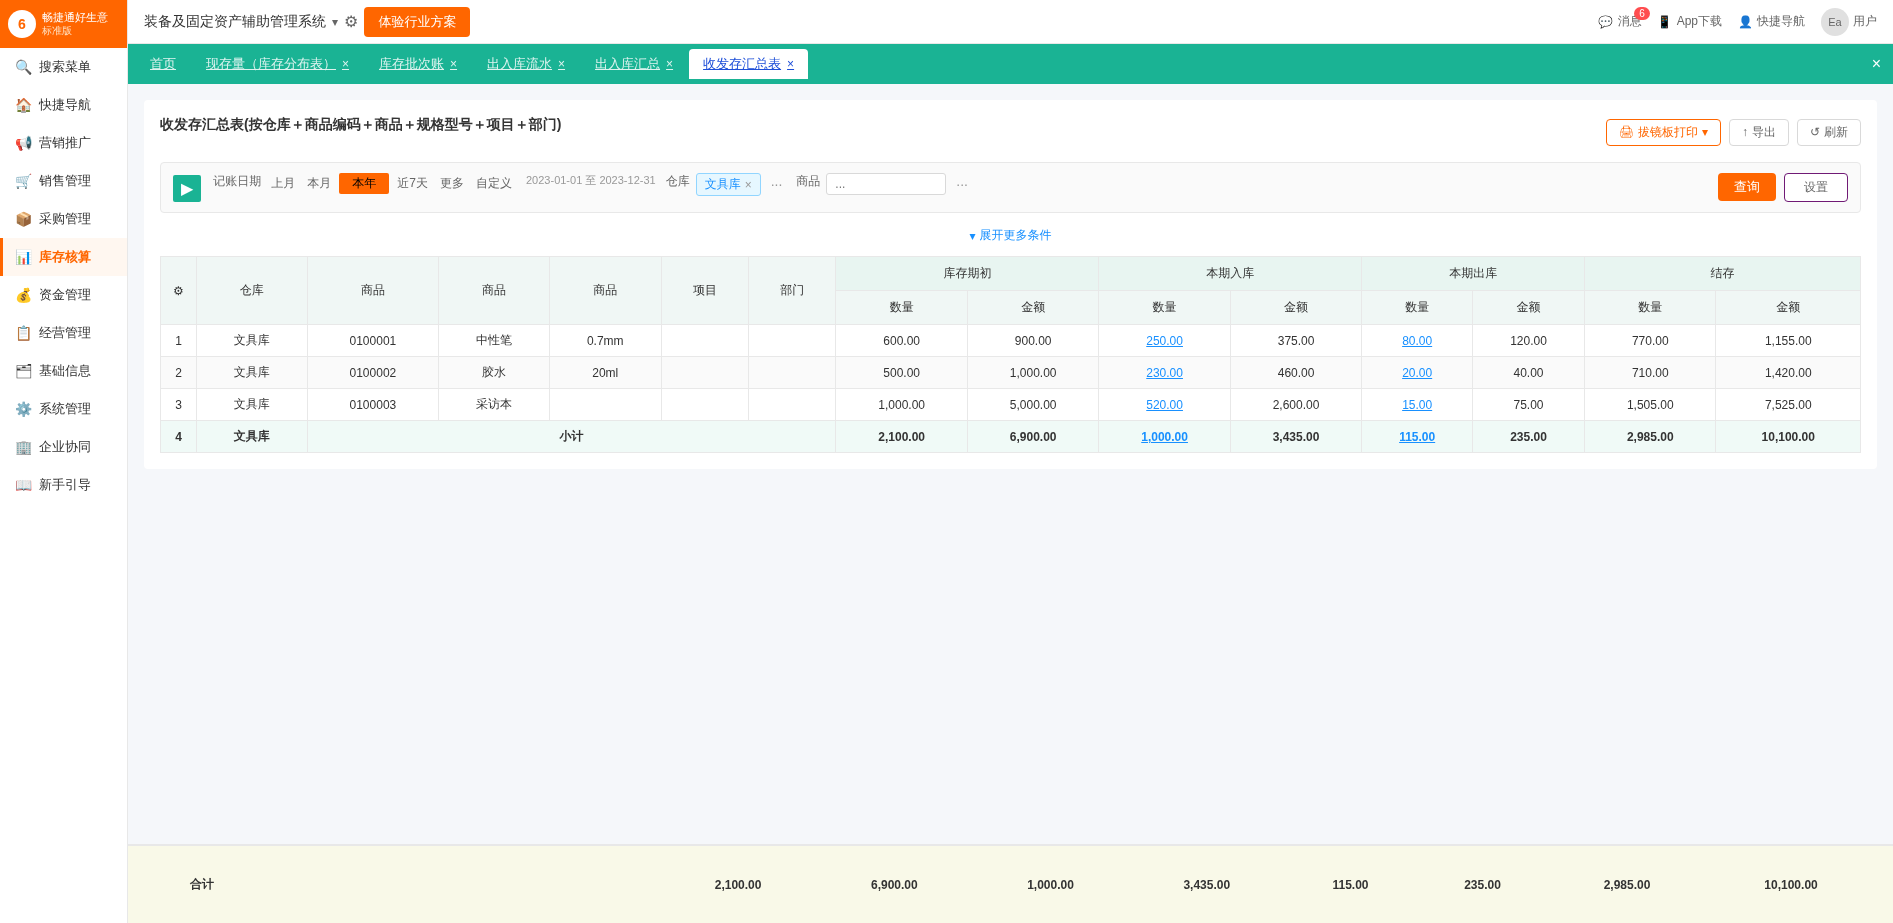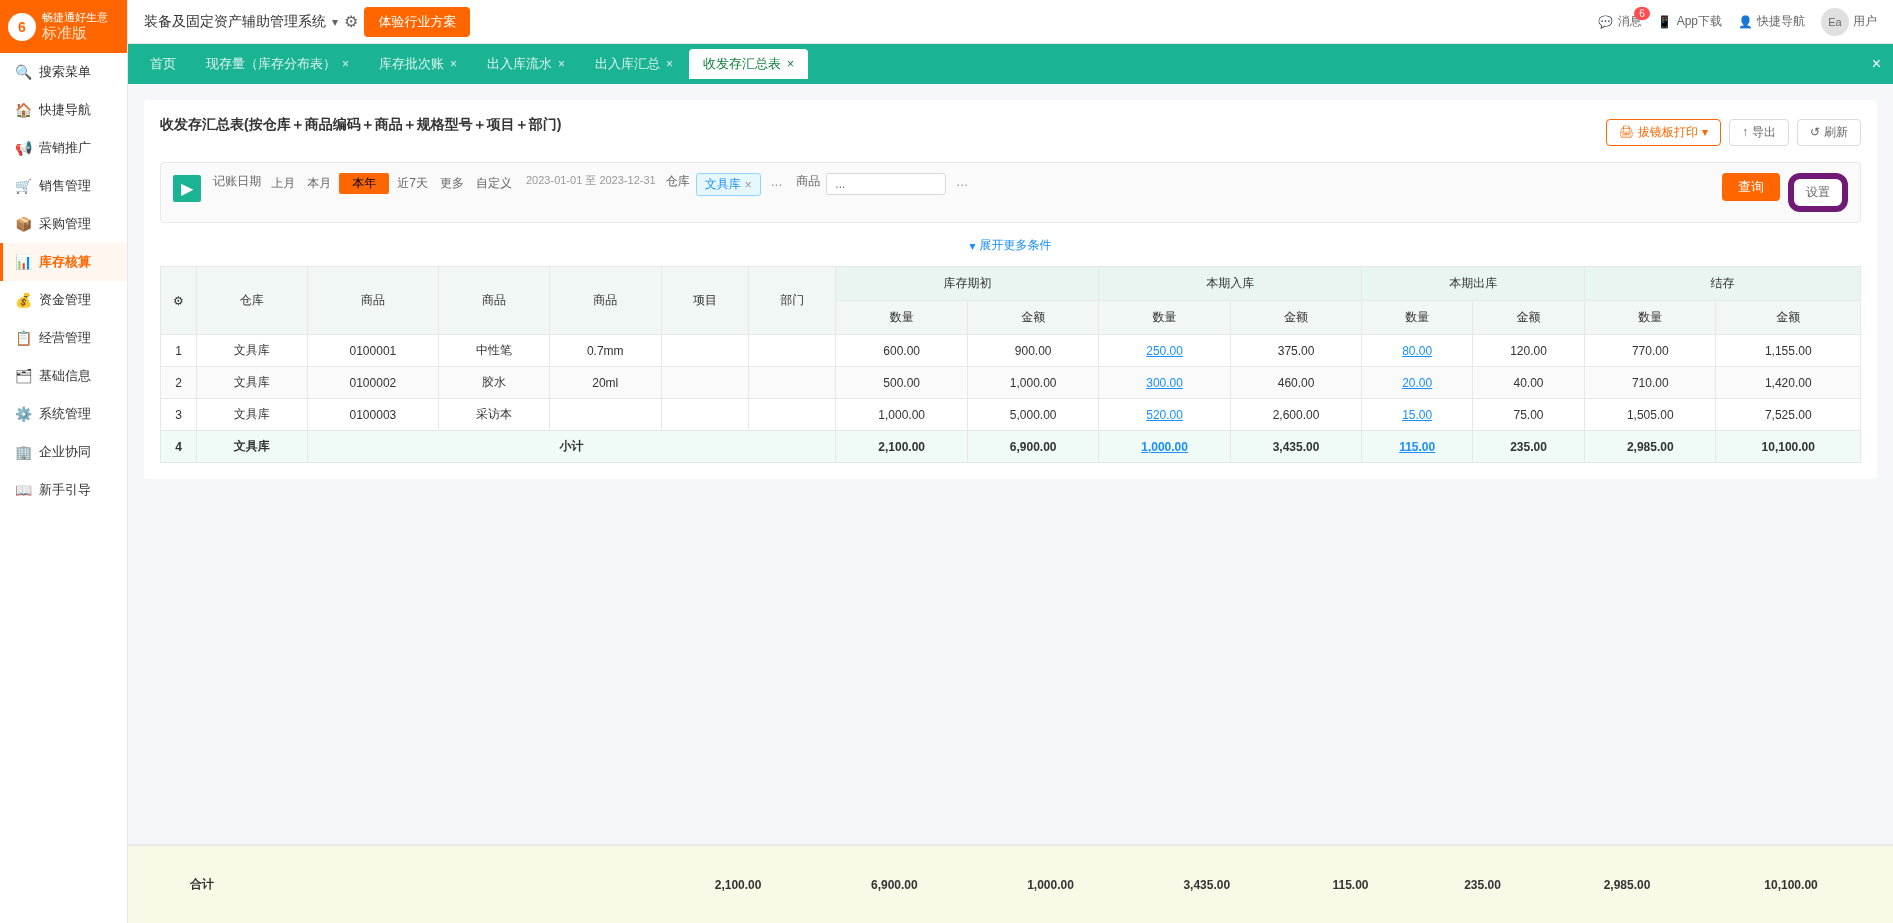--- a/index.html
+++ b/index.html
@@ -3,21 +3,21 @@
   <meta charset="utf-8">
   <style>
     * { box-sizing: border-box; margin: 0; padding: 0; }
     body { font-family: "Microsoft YaHei", sans-serif; font-size: 12px; background: #f5f5f5; display: flex; height: 923px; overflow: hidden; }
 
     
     .sidebar { width: 128px; background: #fff; display: flex; flex-direction: column; border-right: 1px solid #e8e8e8; flex-shrink: 0; }
     .sidebar-logo { background: #ff6600; padding: 10px 8px; display: flex; align-items: center; gap: 6px; cursor: pointer; }
     .sidebar-logo-icon { width: 28px; height: 28px; background: #fff; border-radius: 50%; display: flex; align-items: center; justify-content: center; color: #ff6600; font-weight: bold; font-size: 14px; }
     .sidebar-logo-text { color: #fff; font-size: 11px; line-height: 1.3; }
-    .sidebar-logo-badge { font-size: 15px; color: #ffe0c0; }
+    .sidebar-logo-badge { font-size: 10px; color: #ffe0c0; }
     .sidebar-nav { flex: 1; overflow-y: auto; }
     .sidebar-nav-item { display: flex; align-items: center; gap: 6px; padding: 10px 12px; cursor: pointer; color: #333; font-size: 13px; border-left: 3px solid transparent; }
     .sidebar-nav-item.active { background: #fff7f0; color: #ff6600; border-left-color: #ff6600; font-weight: bold; }
     .sidebar-nav-icon { font-size: 14px; width: 18px; text-align: center; }
 
     
     .main { flex: 1; display: flex; flex-direction: column; overflow: hidden; }
 
     
     .top-header { background: #fff; border-bottom: 1px solid #e8e8e8; padding: 0 16px; display: flex; align-items: center; justify-content: space-between; height: 44px; flex-shrink: 0; }
@@ -26,22 +26,22 @@
     .system-dropdown { display: flex; align-items: center; gap: 4px; color: #666; cursor: pointer; }
     .settings-icon { color: #666; cursor: pointer; font-size: 16px; }
     .try-btn { background: #ff6600; color: #fff; border: none; border-radius: 4px; padding: 6px 14px; cursor: pointer; font-size: 13px; }
     .top-header-right { display: flex; align-items: center; gap: 16px; }
     .header-action { display: flex; align-items: center; gap: 4px; color: #666; cursor: pointer; font-size: 12px; position: relative; }
     .badge { background: #ff4d4f; color: #fff; border-radius: 10px; padding: 1px 5px; font-size: 10px; position: absolute; top: -6px; right: -8px; }
     .user-avatar { width: 28px; height: 28px; background: #e0e0e0; border-radius: 50%; display: flex; align-items: center; justify-content: center; font-size: 11px; color: #666; }
 
     
     .tab-bar { background: #1ab394; display: flex; align-items: center; padding: 0 8px; height: 40px; flex-shrink: 0; gap: 2px; }
-    .tab { display: flex; align-items: center; gap: 6px; padding: 6px 14px; border-radius: 4px 4px 0 0; cursor: pointer; font-size: 13px; color: #fff; opacity: 0.85; }
-    .tab.active { background: #fff; color: #15803d; opacity: 1; }
+    .tab { display: flex; align-items: center; gap: 6px; padding: 6px 14px; border-radius: 4px 4px 0 0; cursor: pointer; font-size: 13px; color: #fff; opacity: 0.85; text-decoration: underline; }
+    .tab.active { background: #fff; color: #1d4ed8; opacity: 1; }
     .tab-close-btn { background: none; border: none; cursor: pointer; color: inherit; font-size: 12px; display: flex; align-items: center; }
     .tab-bar-close { margin-left: auto; background: none; border: none; color: #fff; font-size: 16px; cursor: pointer; padding: 4px; }
 
     
     .content { flex: 1; overflow-y: auto; padding: 16px; background: #f5f7fa; }
 
     
     .page-card { background: #fff; border-radius: 4px; padding: 16px; }
 
     
@@ -57,21 +57,21 @@
     .date-opt-btn { border: none; background: none; cursor: pointer; font-size: 12px; color: #666; padding: 2px 4px; }
     .date-opt-btn.active { background: #ff6600; color: #000000; border-radius: 2px; padding: 2px 13px; }
     .date-range { color: #999; font-size: 11px; }
     .warehouse-tag { display: flex; align-items: center; background: #e6f7ff; border: 1px solid #91d5ff; border-radius: 3px; padding: 2px 8px; gap: 4px; }
     .warehouse-tag-text { color: #1890ff; font-size: 12px; }
     .warehouse-tag-close { color: #999; cursor: pointer; font-size: 12px; }
     .filter-more { color: #999; cursor: pointer; font-size: 14px; padding: 0 4px; }
     .product-input { border: 1px solid #d9d9d9; border-radius: 3px; padding: 3px 8px; font-size: 12px; color: #999; width: 120px; }
     .filter-actions { display: flex; gap: 8px; align-items: flex-start; flex-shrink: 0; }
     .query-btn { background: #ff6600; color: #fff; border: none; border-radius: 4px; padding: 5px 16px; cursor: pointer; font-size: 13px; }
-    .settings-filter-btn { border: 6px solid #701a75; background: #fff; color: #666; border-radius: 12px; padding: 5px 12px; cursor: pointer; font-size: 12px; }
+    .settings-filter-btn { border: 1px solid #701a75; background: #fff; color: #666; border-radius: 4px; padding: 5px 19px; cursor: pointer; font-size: 12px; }
 
     
     .expand-more { text-align: center; margin-bottom: 12px; }
     .expand-btn { border: none; background: none; color: #1890ff; cursor: pointer; font-size: 12px; display: inline-flex; align-items: center; gap: 4px; }
     .toolbar-btn { border: 1px solid #d9d9d9; background: #fff; color: #666; border-radius: 4px; padding: 4px 12px; cursor: pointer; font-size: 12px; display: flex; align-items: center; gap: 4px; }
     .toolbar-btn-primary { border-color: #ff6600; color: #ff6600; }
 
     
     .data-table { width: 100%; border-collapse: collapse; font-size: 12px; }
     .data-table th { background: #f0f7f5; color: #333; padding: 8px 10px; text-align: center; border: 1px solid #e8e8e8; font-weight: normal; }
@@ -330,21 +330,21 @@
             <tr>
       <td>2</td>
       <td>文具库</td>
       <td>0100002</td>
       <td>胶水</td>
       <td>20ml</td>
       <td></td>
       <td></td>
       <td>500.00</td>
       <td>1,000.00</td>
-      <td><span class="link-val">300.00</span></td>
+      <td><span class="link-val">230.00</span></td>
       <td>460.00</td>
       <td><span class="link-val">20.00</span></td>
       <td>40.00</td>
       <td>710.00</td>
       <td>1,420.00</td>
     </tr>
             <tr>
       <td>3</td>
       <td>文具库</td>
       <td>0100003</td>

